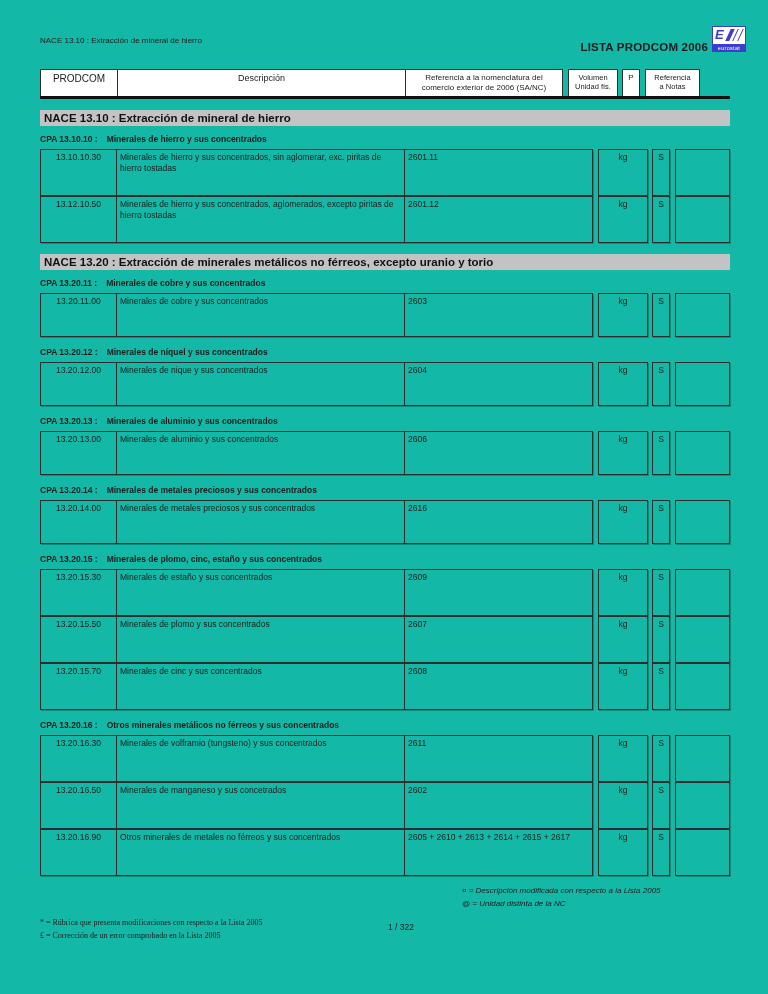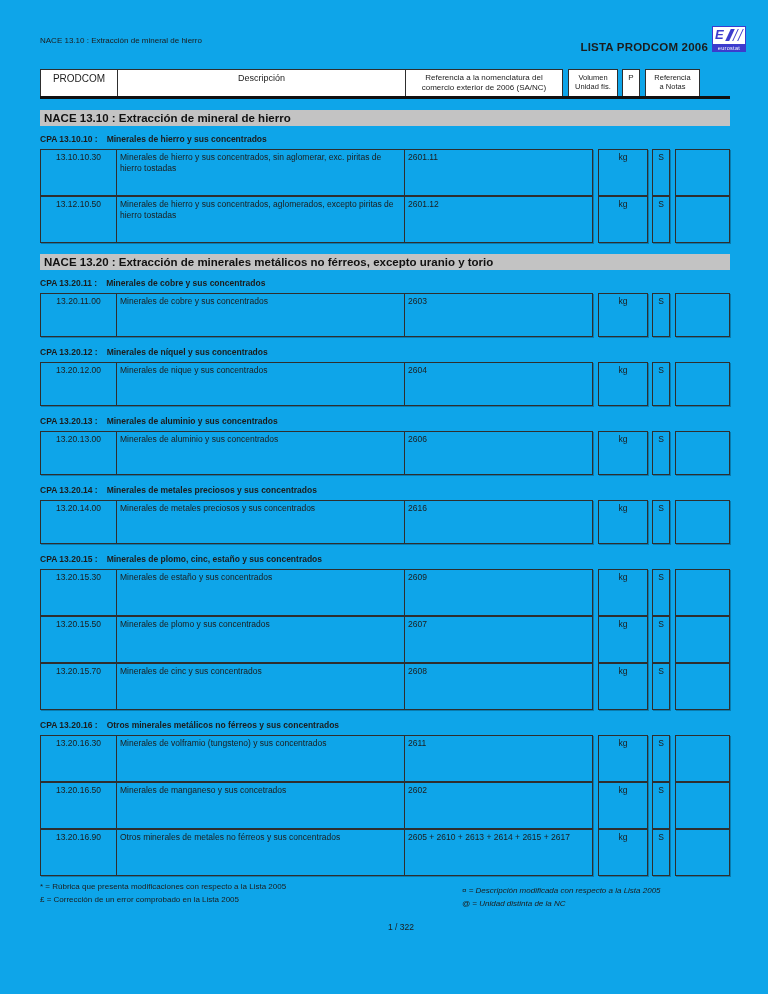--- a/index.html
+++ b/index.html
@@ -1,17 +1,17 @@
 <!DOCTYPE html>
 <html><head>
 <meta charset="utf-8">
 <style>
   html,body { margin:0; padding:0; background:#ffffff; }
   .page {
-    position:relative; width:768px; height:994px; background:#0ea5e9;
+    position:relative; width:768px; height:994px; background:#14b8a6;
     font-family:"Liberation Sans", sans-serif; color:#1c1c1c; overflow:hidden;
   }
 
   
   .top-left-title { position:absolute; left:40px; top:36px; font-size:8px; }
   .doc-title { position:absolute; top:41px; right:60px; font-size:11.5px; font-weight:bold; letter-spacing:0.2px;margin-left:8px; }
 
   .logo { position:absolute; left:712px; top:26px; width:34px; }
   .logo-top { position:relative; height:19px; border:1.5px solid #3c3ccd; background:#fff; box-sizing:border-box; overflow:hidden; }
   .logo-e { position:absolute; left:2px; top:1px; font-size:13px; font-weight:bold; color:#3c3ccd; font-style:italic; line-height:14px; }
@@ -52,21 +52,21 @@
   .main-group { display:flex; width:553px; border:1px solid #2e2e2e; box-sizing:border-box; box-shadow:1px 1px 0 rgba(0,0,0,0.25); }
   .cell { font-size:8.5px; line-height:10.5px; box-sizing:border-box; }
   .cell-code { width:76px; border-right:1px solid #2e2e2e; text-align:center; padding-top:2px; }
   .cell-desc { width:288px; border-right:1px solid #2e2e2e; padding:2px 4px 2px 3px; }
   .cell-ref  { flex:1; padding:2px 4px 2px 3px; }
   .vol-box   { width:50px; margin-left:5px; border:1px solid #2e2e2e; text-align:center; padding-top:2px; box-shadow:1px 1px 0 rgba(0,0,0,0.25); }
   .p-box     { width:18px; margin-left:4px; border:1px solid #2e2e2e; text-align:center; padding-top:2px; box-shadow:1px 1px 0 rgba(0,0,0,0.25); }
   .notas-box { width:55px; margin-left:5px; border:1px solid #2e2e2e; padding-top:2px; box-shadow:1px 1px 0 rgba(0,0,0,0.25); }
 
   
-  .footer-left  { position:absolute; left:40px;  top:880px; font-size:8px; line-height:13px; }
+  .footer-left  { position:absolute; left:40px;  top:916px; font-size:8px; line-height:13px;font-family:Liberation Serif, serif; }
   .footer-page  { position:absolute; left:388px; top:922px; font-size:8.5px; }
   .footer-right { position:absolute; left:462px; top:884px; font-size:8px; line-height:13px;font-style:italic; }
 </style>
 </head>
 <body>
 
 <div class="page">
 
   <div class="top-left-title">NACE 13.10 : Extracción de mineral de hierro</div>
   <div class="doc-title">LISTA PRODCOM 2006</div>

